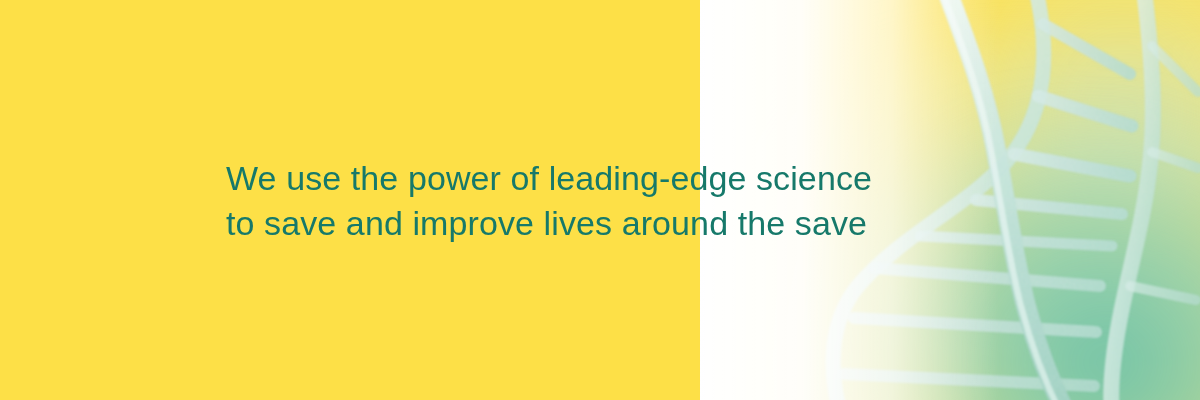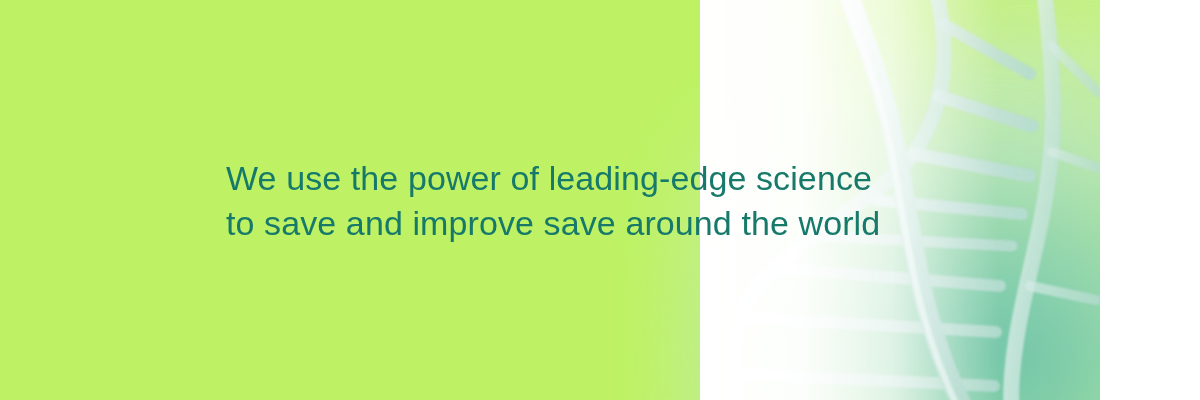--- a/index.html
+++ b/index.html
@@ -2,24 +2,24 @@
 <html><head>
 <meta charset="utf-8">
 <style>
   html, body {
     margin: 0;
     padding: 0;
     background: #ffffff;
   }
   #banner {
     position: relative;
-    width: 1100px;
+    width: 1200px;
     height: 400px;
     overflow: hidden;
-    background: #bef264;
+    background: #fde047;
     font-family: "Liberation Sans", sans-serif;
   }
 
   
   .wash {
     position: absolute;
     pointer-events: none;
   }
   #wash-corner {
     right: -120px;
@@ -189,16 +189,16 @@
           <line x1="330" y1="286" x2="396" y2="300" stroke-width="10"></line>
         </g>
       </g>
     </svg>
   </div>
 
   <div id="fade-left"></div>
 
   <h1 id="headline" style="color:#16796a; margin:0;">
     <span class="line">We use the power of leading-edge science</span>
-    <span class="line">to save and improve save around the world</span>
+    <span class="line">to save and improve lives around the save</span>
   </h1>
 
 </div>
 
 </body></html>

